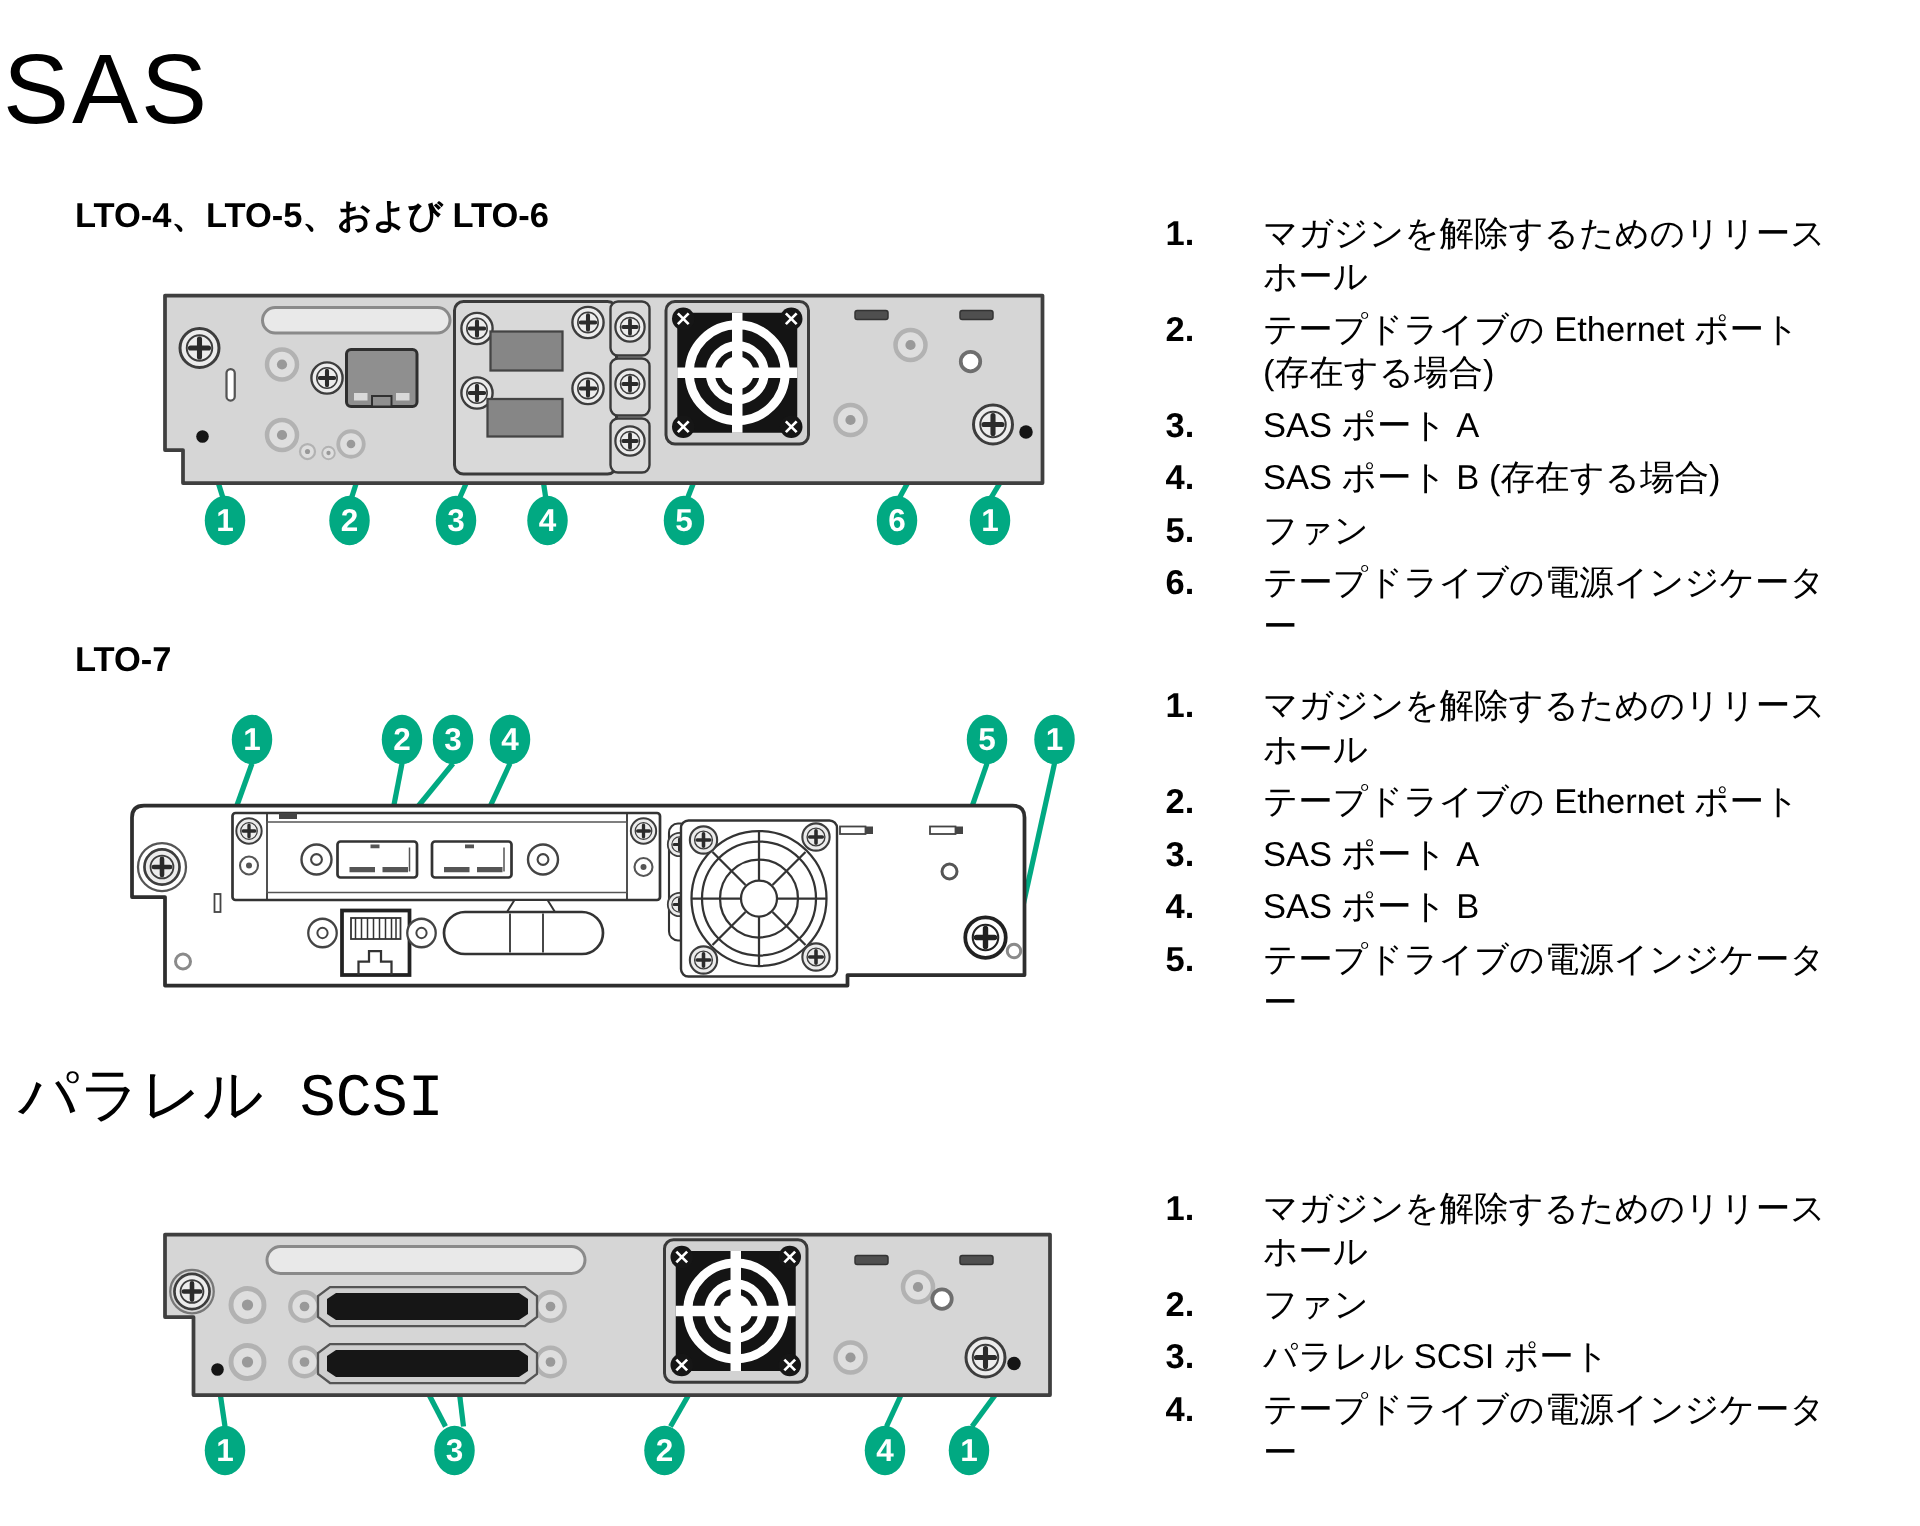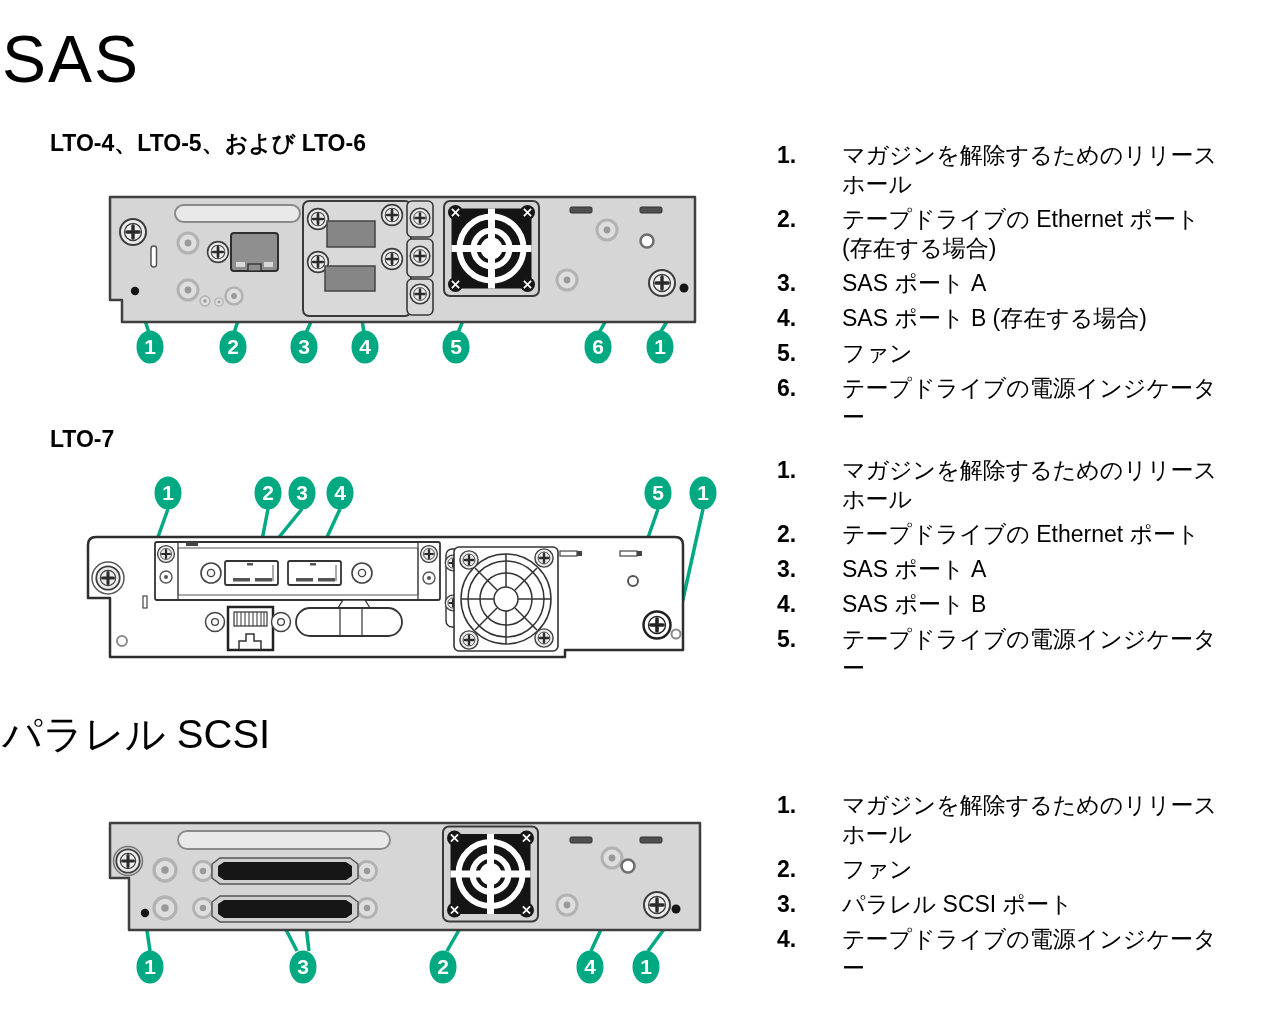--- a/index.html
+++ b/index.html
@@ -1,20 +1,20 @@
 <!DOCTYPE html>
 <html><head>
 <meta charset="utf-8">
 <style>
   html,body{margin:0;padding:0;background:#fff;}
   .page{position:relative;width:1280px;height:1017px;background:#fff;overflow:hidden;
         font-family:"Liberation Sans",sans-serif;color:#000;}
   .h1{position:absolute;font-weight:400;line-height:1;letter-spacing:2px;}
   #h1-sas{left:2px;top:26px;font-size:66px;}
-  #h2-scsi{left:2px;top:714px;font-size:40px;letter-spacing:0;}
+  #h2-scsi{left:12px;top:714px;font-size:40px;letter-spacing:0;font-family:Liberation Mono, monospace;}
   .sub{position:absolute;left:50px;font-weight:bold;font-size:23px;}
   #sub1{top:112px;margin-top:16px;}
   #sub2{top:426px;text-align:right;}
   .list{position:absolute;left:777px;width:452px;font-size:23px;line-height:29px;}
   #list1{top:141px;} #list2{top:456px;} #list3{top:791px;}
   .li{display:flex;margin-bottom:6px;}
   .num{font-weight:bold;width:29px;flex:none;}
   .txt{flex:1;margin-left:36px;}
   svg.diagram{position:absolute;}
   #d1{left:95px;top:190px;} #d2{left:80px;top:470px;} #d3{left:95px;top:815px;}

